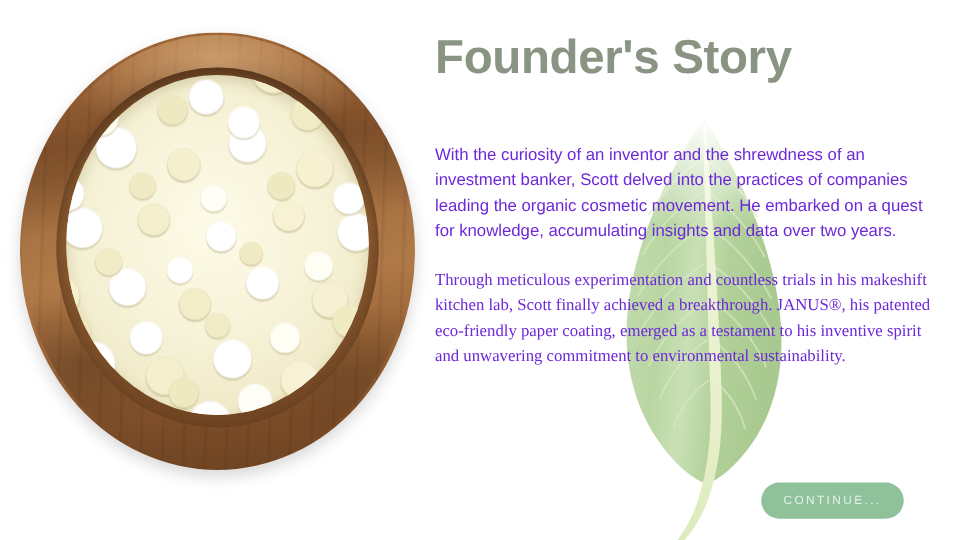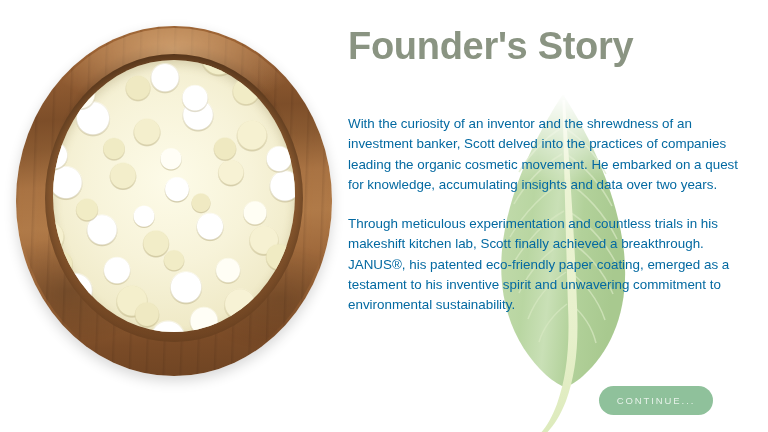--- a/index.html
+++ b/index.html
@@ -202,27 +202,27 @@
     position: absolute;
     left: 1px;
     top: 114px;
     width: 404px;
     z-index: 2;
   }
   #body-copy p {
     margin: 0 0 19px 0;
     font-size: 13.4px;
     line-height: 20.3px;
-    color: #0369a1;
-  }
-  #body-copy p:last-child { margin-bottom: 0; }
+    color: #6d28d9;
+  }
+  #body-copy p:last-child { margin-bottom: 0; font-family: Liberation Serif, serif; }
 
   #continue-button {
     position: absolute;
-    left: 252px;
+    left: 262px;
     top: 386px;
     width: 114px;
     height: 29px;
     border: none;
     border-radius: 16px;
     background: #8fc19b;
     color: rgba(255,255,255,0.78);
     font-family: "Liberation Sans", sans-serif;
     font-size: 9.5px;
     letter-spacing: 1.9px;

